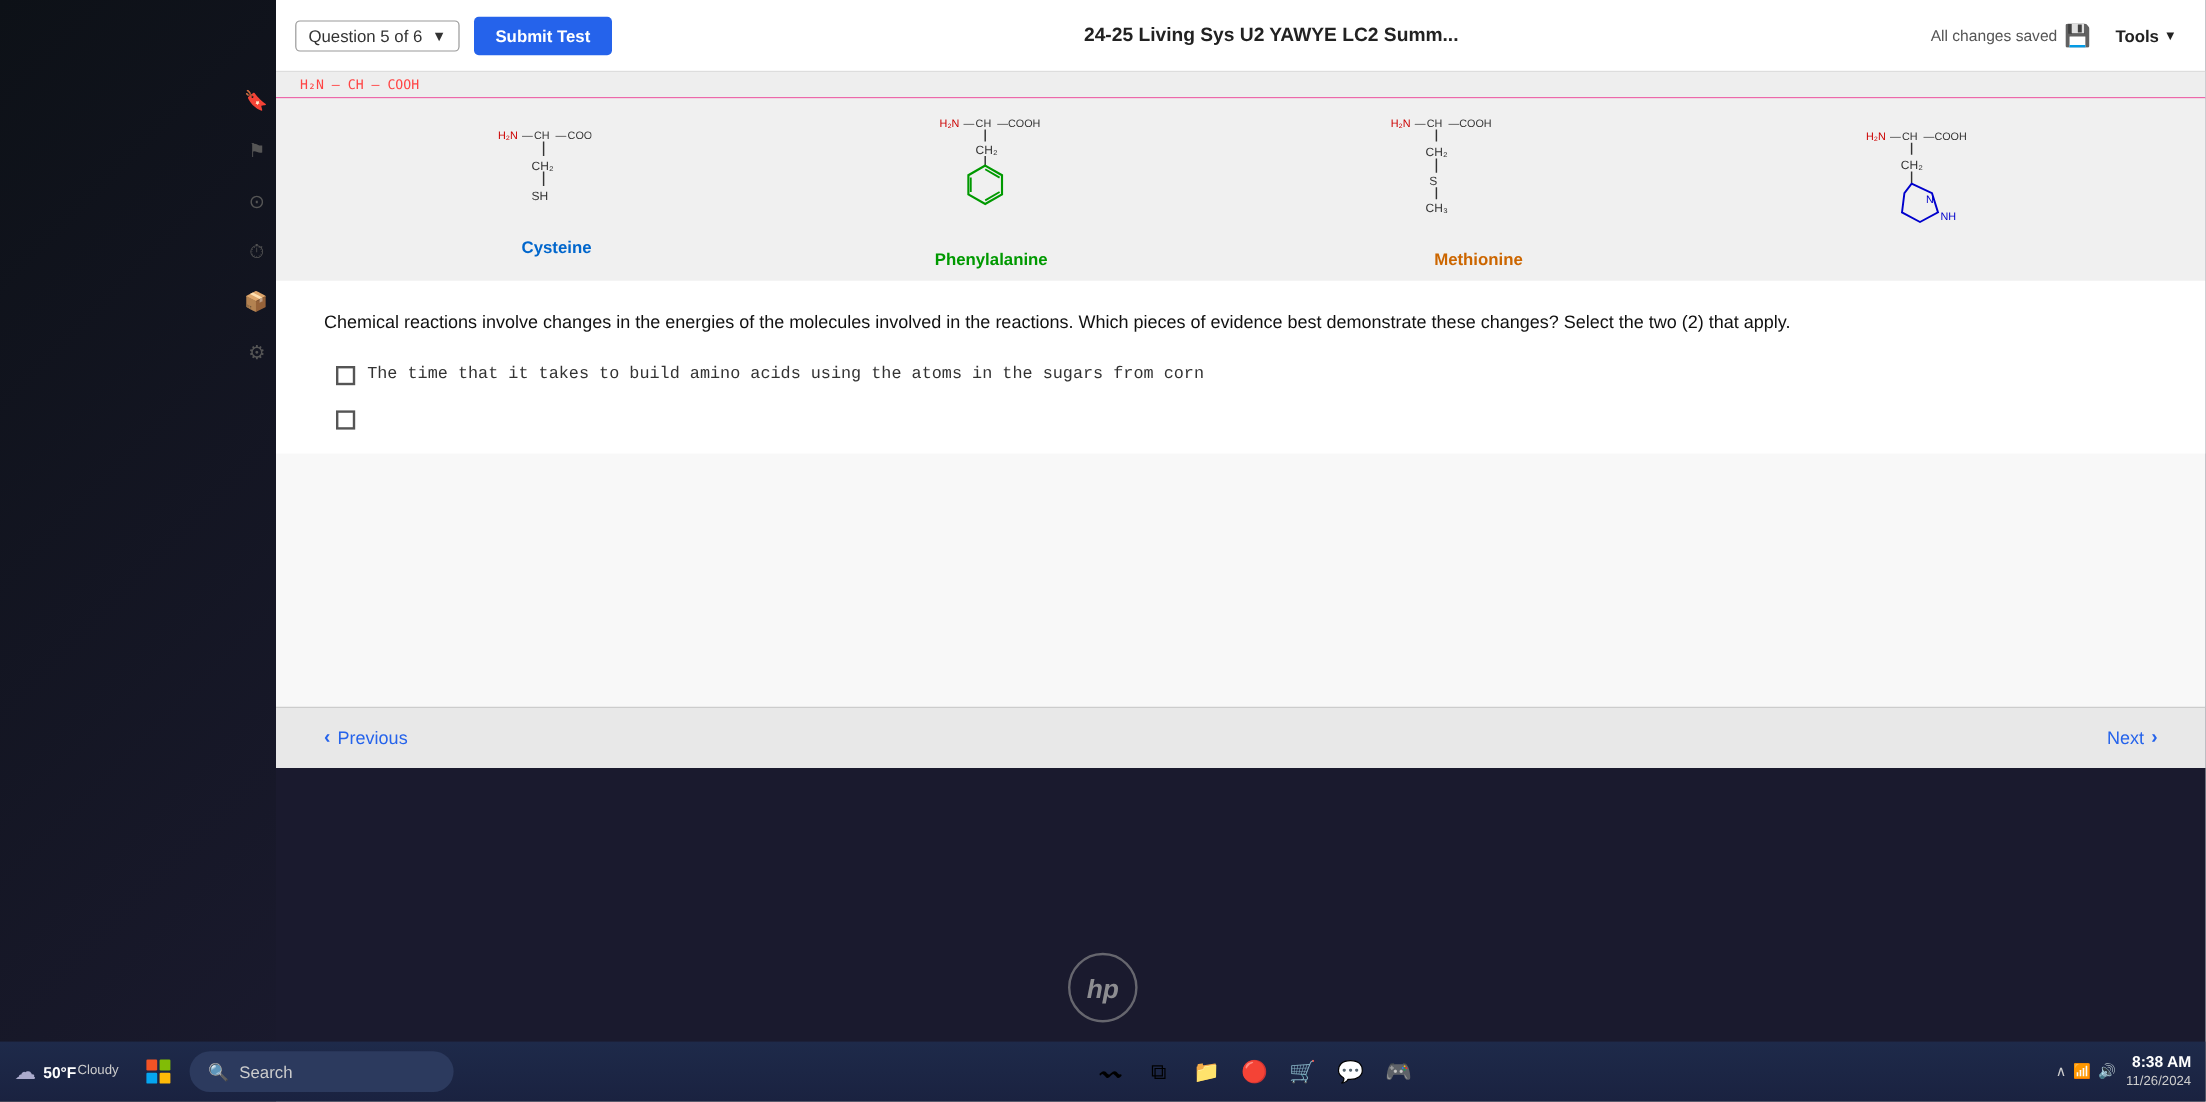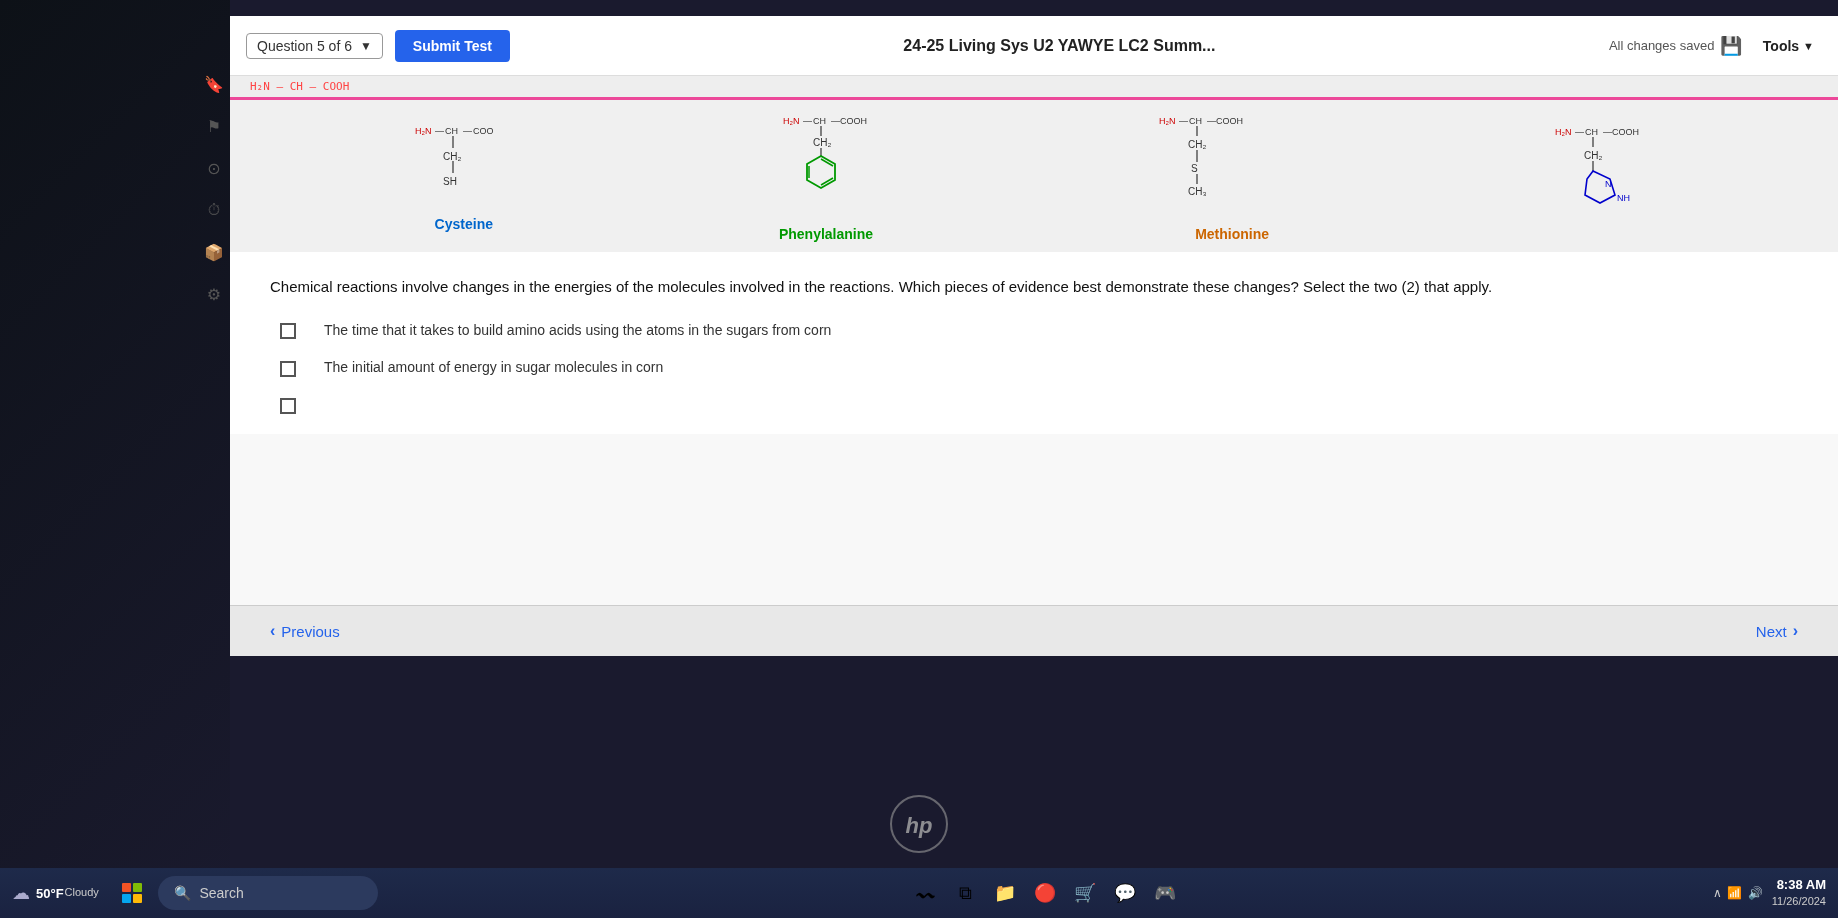--- a/index.html
+++ b/index.html
@@ -18,21 +18,21 @@
       left: 0; top: 0;
       width: 230px;
       height: 918px;
       background: linear-gradient(135deg, #0d1117 0%, #1a1a2e 100%);
     }
 
     
     .main-window {
       position: absolute;
       left: 230px;
-      top: 16px;
+      top: 0;
       right: 0;
       height: 640px;
       background: #fff;
       display: flex;
       flex-direction: column;
     }
 
     
     .top-bar {
       display: flex;
@@ -137,22 +137,23 @@
     .answer-options {
       display: flex;
       flex-direction: column;
       gap: 18px;
       padding-left: 10px;
     }
 
     .answer-option {
       display: flex;
       align-items: center;
-      gap: 28px;
-      cursor: pointer;
+      gap: 10px;
+      cursor: pointer;
+      font-family: Liberation Mono, monospace;
     }
 
     .checkbox {
       width: 16px;
       height: 16px;
       border: 2px solid #555;
       background: #fff;
       flex-shrink: 0;
       margin-top: 2px;
       cursor: pointer;
@@ -377,21 +378,21 @@
       border-radius: 4px;
     }
 
     .top-formula-area {
       display: flex;
       justify-content: space-between;
       padding: 4px 20px 4px 20px;
       background: #eeeeee;
       font-size: 11px;
       color: #555;
-      border-bottom: 3px solid #ec4899;
+      border-bottom: 1px solid #ec4899;
     }
 
     
     .amino-structures {
       display: flex;
       justify-content: space-around;
       align-items: center;
       padding: 10px 40px;
       background: #f0f0f0;
     }
@@ -523,24 +524,20 @@
       <div class="question-text">Chemical reactions involve changes in the energies of the molecules involved in the reactions. Which pieces of evidence best demonstrate these changes? Select the two (2) that apply.</div>
 
       <div class="answer-options">
 
         <label class="answer-option">
           <div class="checkbox"></div>
           <span class="option-text">The time that it takes to build amino acids using the atoms in the sugars from corn</span>
         </label>
 
 
-        <label class="answer-option">
-          <div class="checkbox"></div>
-          <span class="option-text">The initial amount of energy in sugar molecules in corn</span>
-        </label>
 
         <label class="answer-option">
           <div class="checkbox"></div>
         </label>
 
       </div>
     </div>
 
   </div>
 

